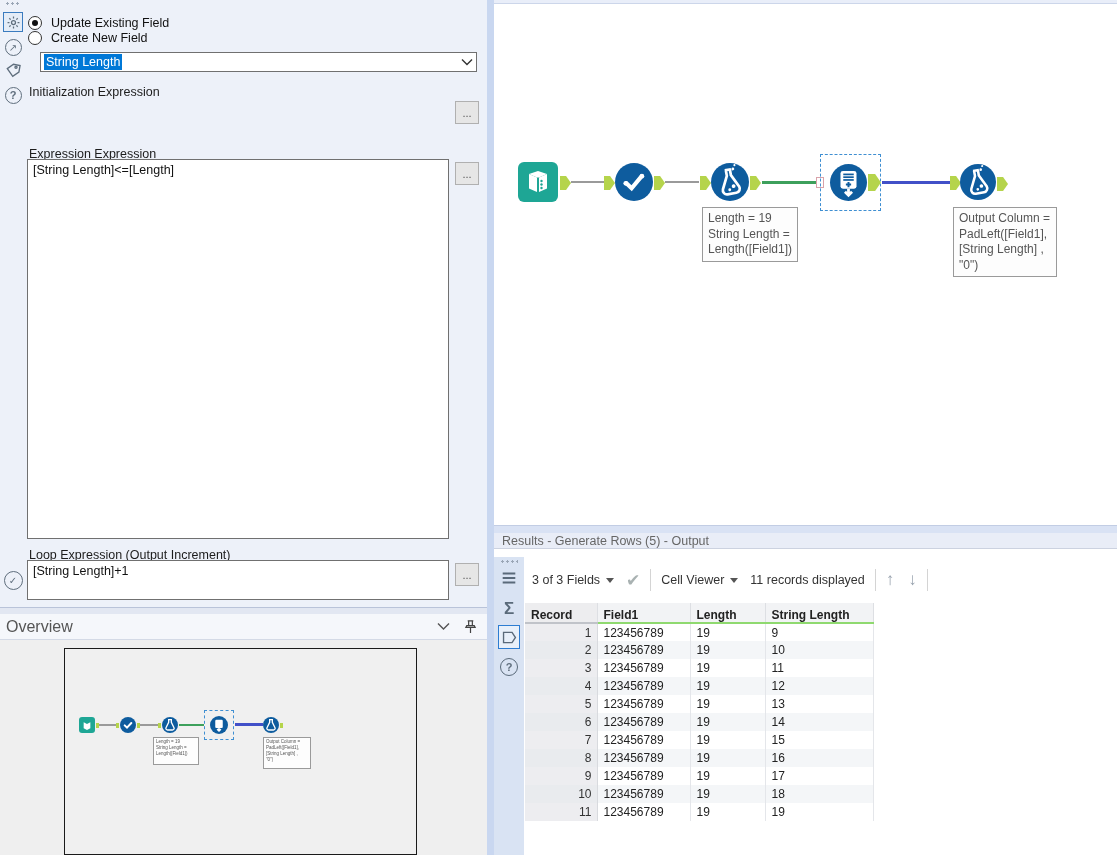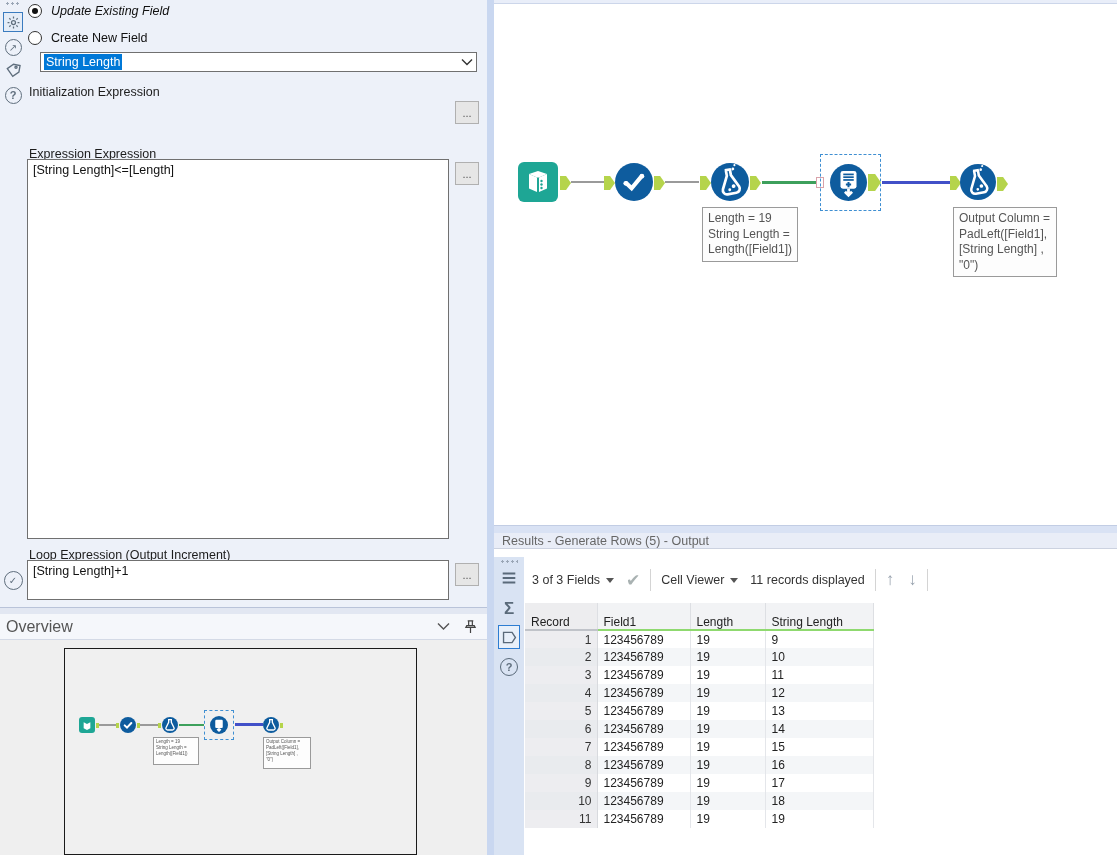--- a/index.html
+++ b/index.html
@@ -62,21 +62,21 @@
   .rstrip-icon { position:absolute; left:4px; width:22px; height:24px; display:flex; align-items:center; justify-content:center; color:#5a6a7a; }
   .rstrip-icon.selected { border:1px solid #2d7dd2; background:#e8f0fa; }
   #results-toolbar { left:524px; top:557px; width:593px; height:46px; background:#fff; display:flex; align-items:center; font-size:12.5px; color:#333; }
   .tb-item { display:flex; align-items:center; gap:6px; white-space:nowrap; }
   .tb-sep { width:1px; height:22px; background:#d4d4d4; margin:0 10px; }
   .caret-down { width:0; height:0; border-left:4px solid transparent; border-right:4px solid transparent; border-top:5px solid #555; display:inline-block; }
   .tb-check { color:#a9b2b2; font-size:17px; }
   .tb-arrow { color:#97a1ad; font-size:17px; }
 
   #results-table { left:525px; top:603px; border-collapse:collapse; table-layout:fixed; font-size:12px; color:#222; }
-  #results-table th { font-weight:normal; text-align:left; height:20px; padding:12px 0 0 6px; background:#f2f3f5; border-right:1px solid #dddfe3; }
+  #results-table th { font-weight:bold; text-align:left; height:20px; padding:4px 0 0 6px; background:#f2f3f5; border-right:1px solid #dddfe3; }
   #results-table th.col-record { background:#ededef; border-bottom:2px solid #c0c3c9; }
   #results-table th.col-data { border-bottom:2px solid #8fd96f; }
   #results-table td { height:18px; padding:0 0 0 6px; border-right:1px solid #e4e6ea; overflow:hidden; }
   #results-table td.rec { background:#ededf0; text-align:right; padding:0 5px 0 0; color:#333; border-right:1px solid #d8dade; }
   #results-table tr:nth-child(even) td { background:#f4f6f8; }
   #results-table tr:nth-child(even) td.rec { background:#e9ebee; }
   #results-table tr:nth-child(odd) td { background:#ffffff; }
   #results-table tr:nth-child(odd) td.rec { background:#ededf0; }
 
   svg { display:block; }
@@ -104,21 +104,21 @@
         </svg>
     </div>
     <div class="strip-icon" style="top:85px;">
       <span class="circle-icon" style="font-size:11px;font-weight:bold;">?</span>
     </div>
     <div class="strip-icon" style="top:570px;">
       <span class="circle-icon" style="width:19px;height:19px;">✓</span>
     </div>
   </div>
 
-  <div class="radio-row" style="top:4px;font-style:italic;">
+  <div class="radio-row" style="top:16px;">
     <span class="radio-outer checked"></span>
     <span class="radio-label">Update Existing Field</span>
   </div>
   <div class="radio-row" style="top:31px;">
     <span class="radio-outer"></span>
     <span class="radio-label">Create New Field</span>
   </div>
 
   <div class="abs" id="field-dropdown">
     <span class="sel">String Length</span>

